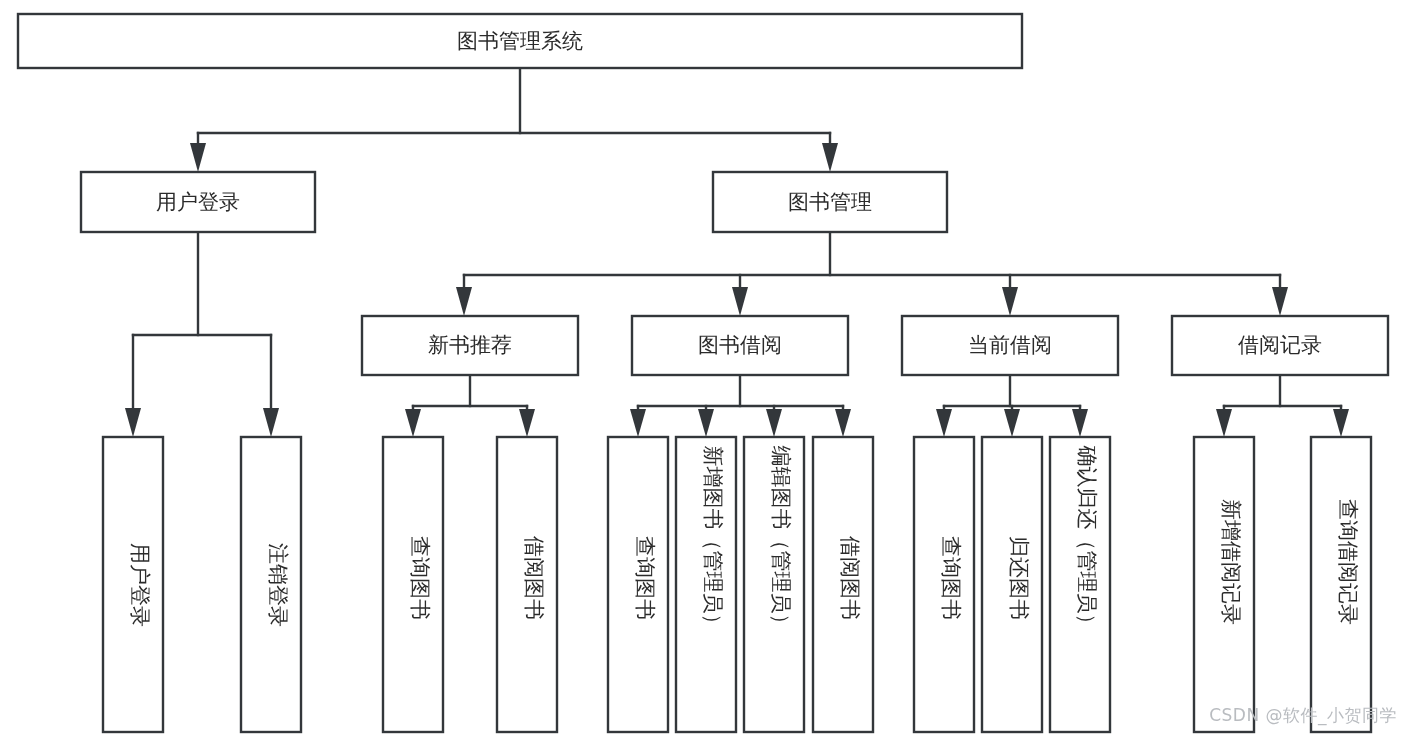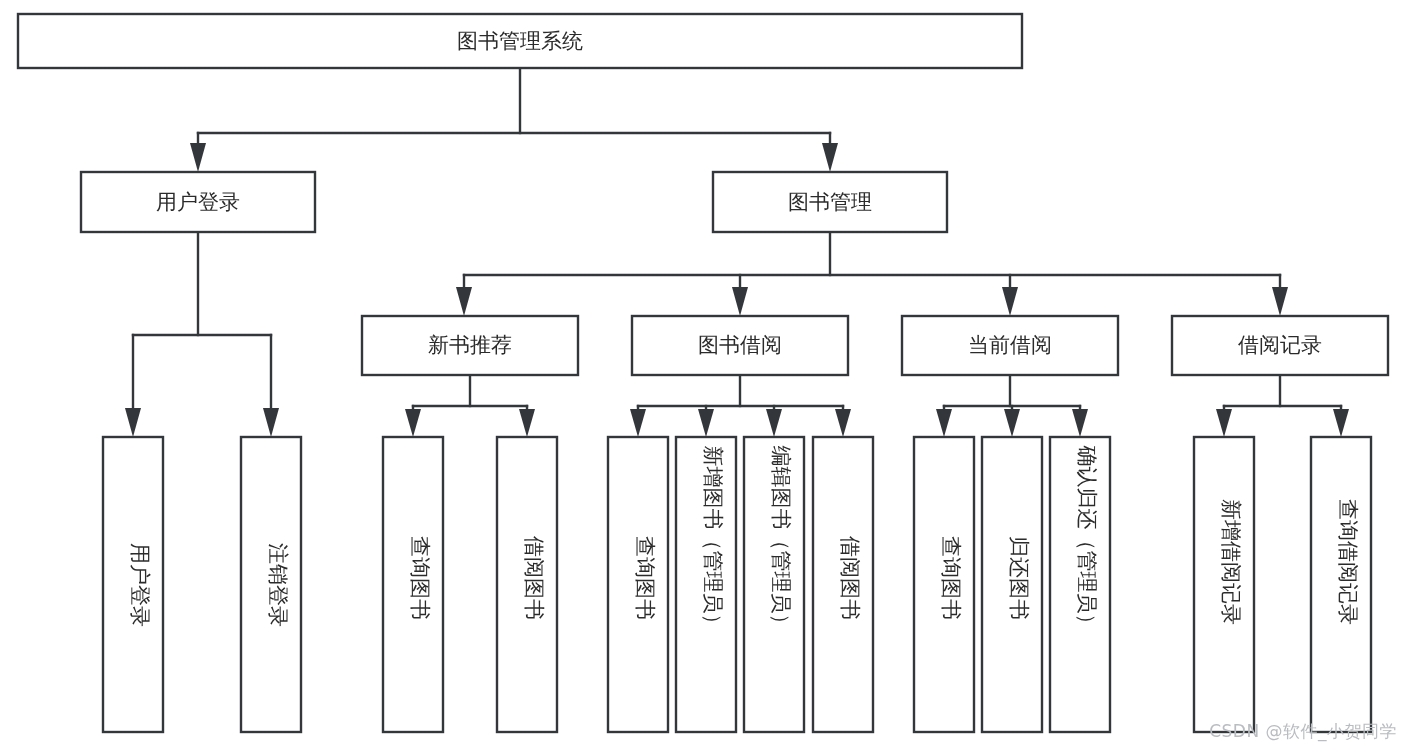--- a/index.html
+++ b/index.html
@@ -52,21 +52,21 @@
   .node-label-v {
     font-family: "DejaVu Sans", "Liberation Sans", sans-serif;
     font-size: 21px;
     fill: #2b2b2b;
     text-anchor: middle;
     white-space: pre;
   }
   .watermark {
     position: absolute;
     right: 8px;
-    bottom: 4px;
+    bottom: 20px;
     font-family: "DejaVu Sans", "Liberation Sans", sans-serif;
     font-size: 17px;
     color: #b9bcc0;
     letter-spacing: 0.5px;
     user-select: none;
   }
 </style>
 </head>
 <body>
 

